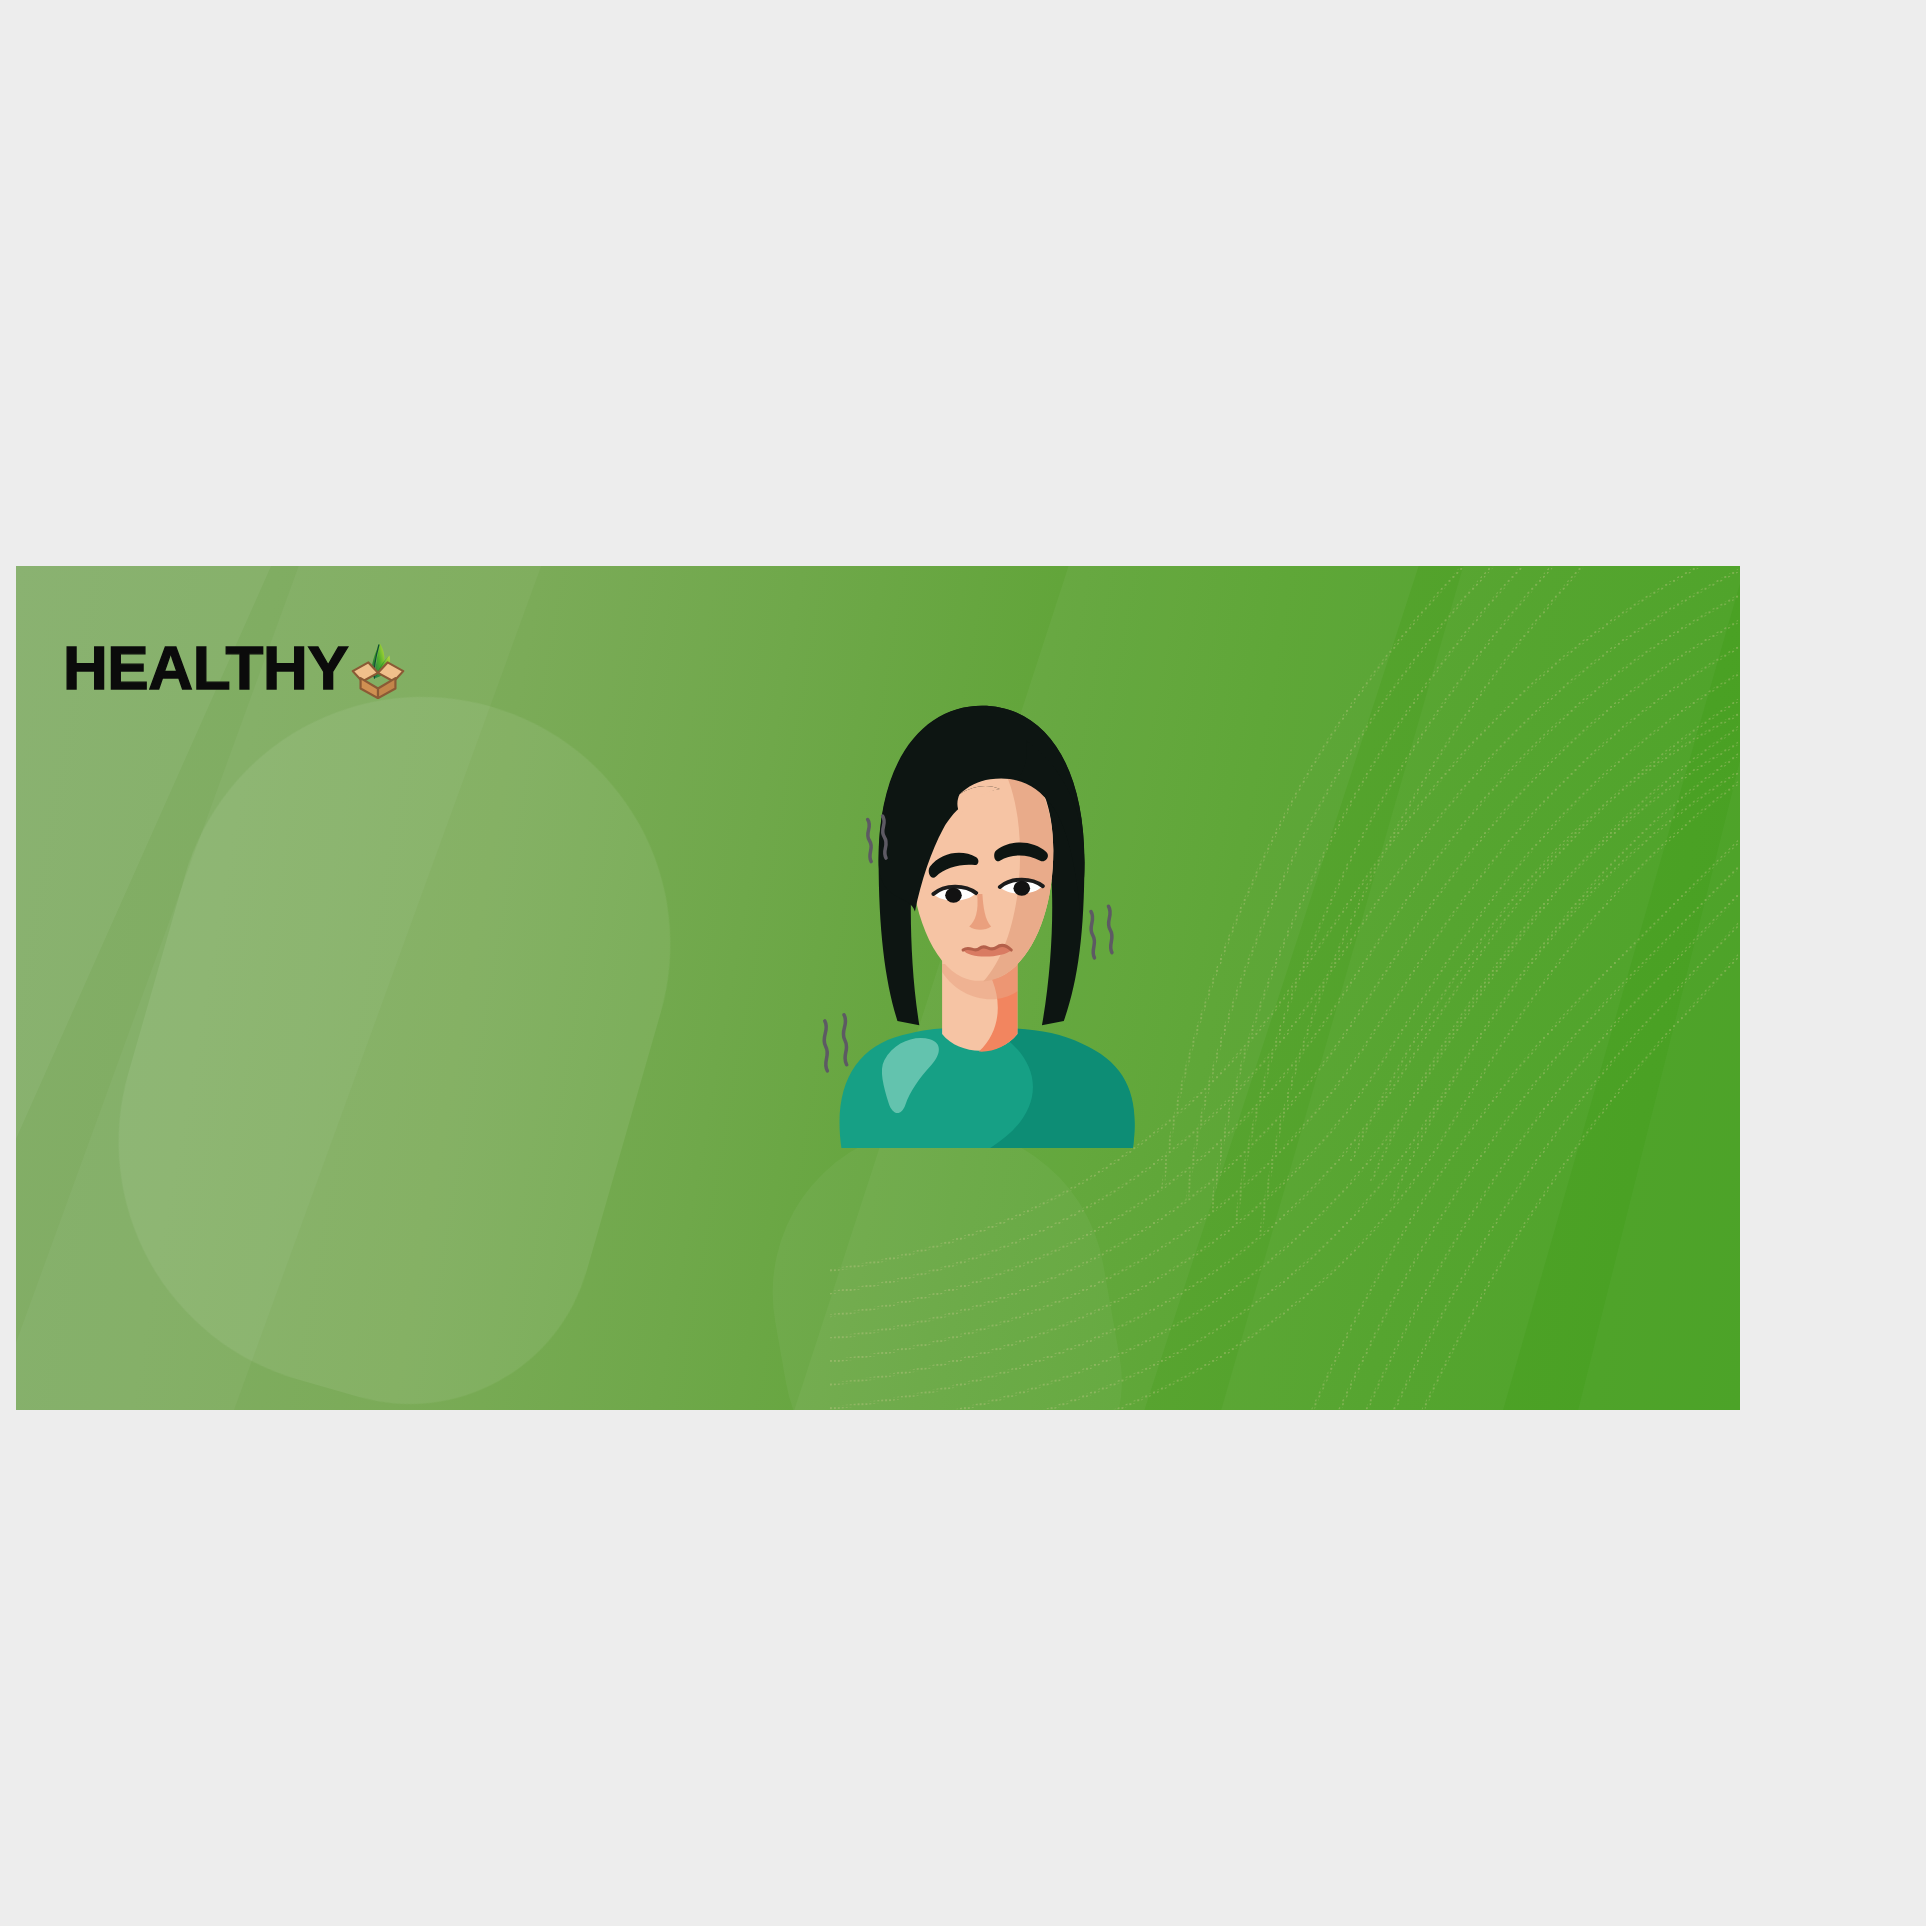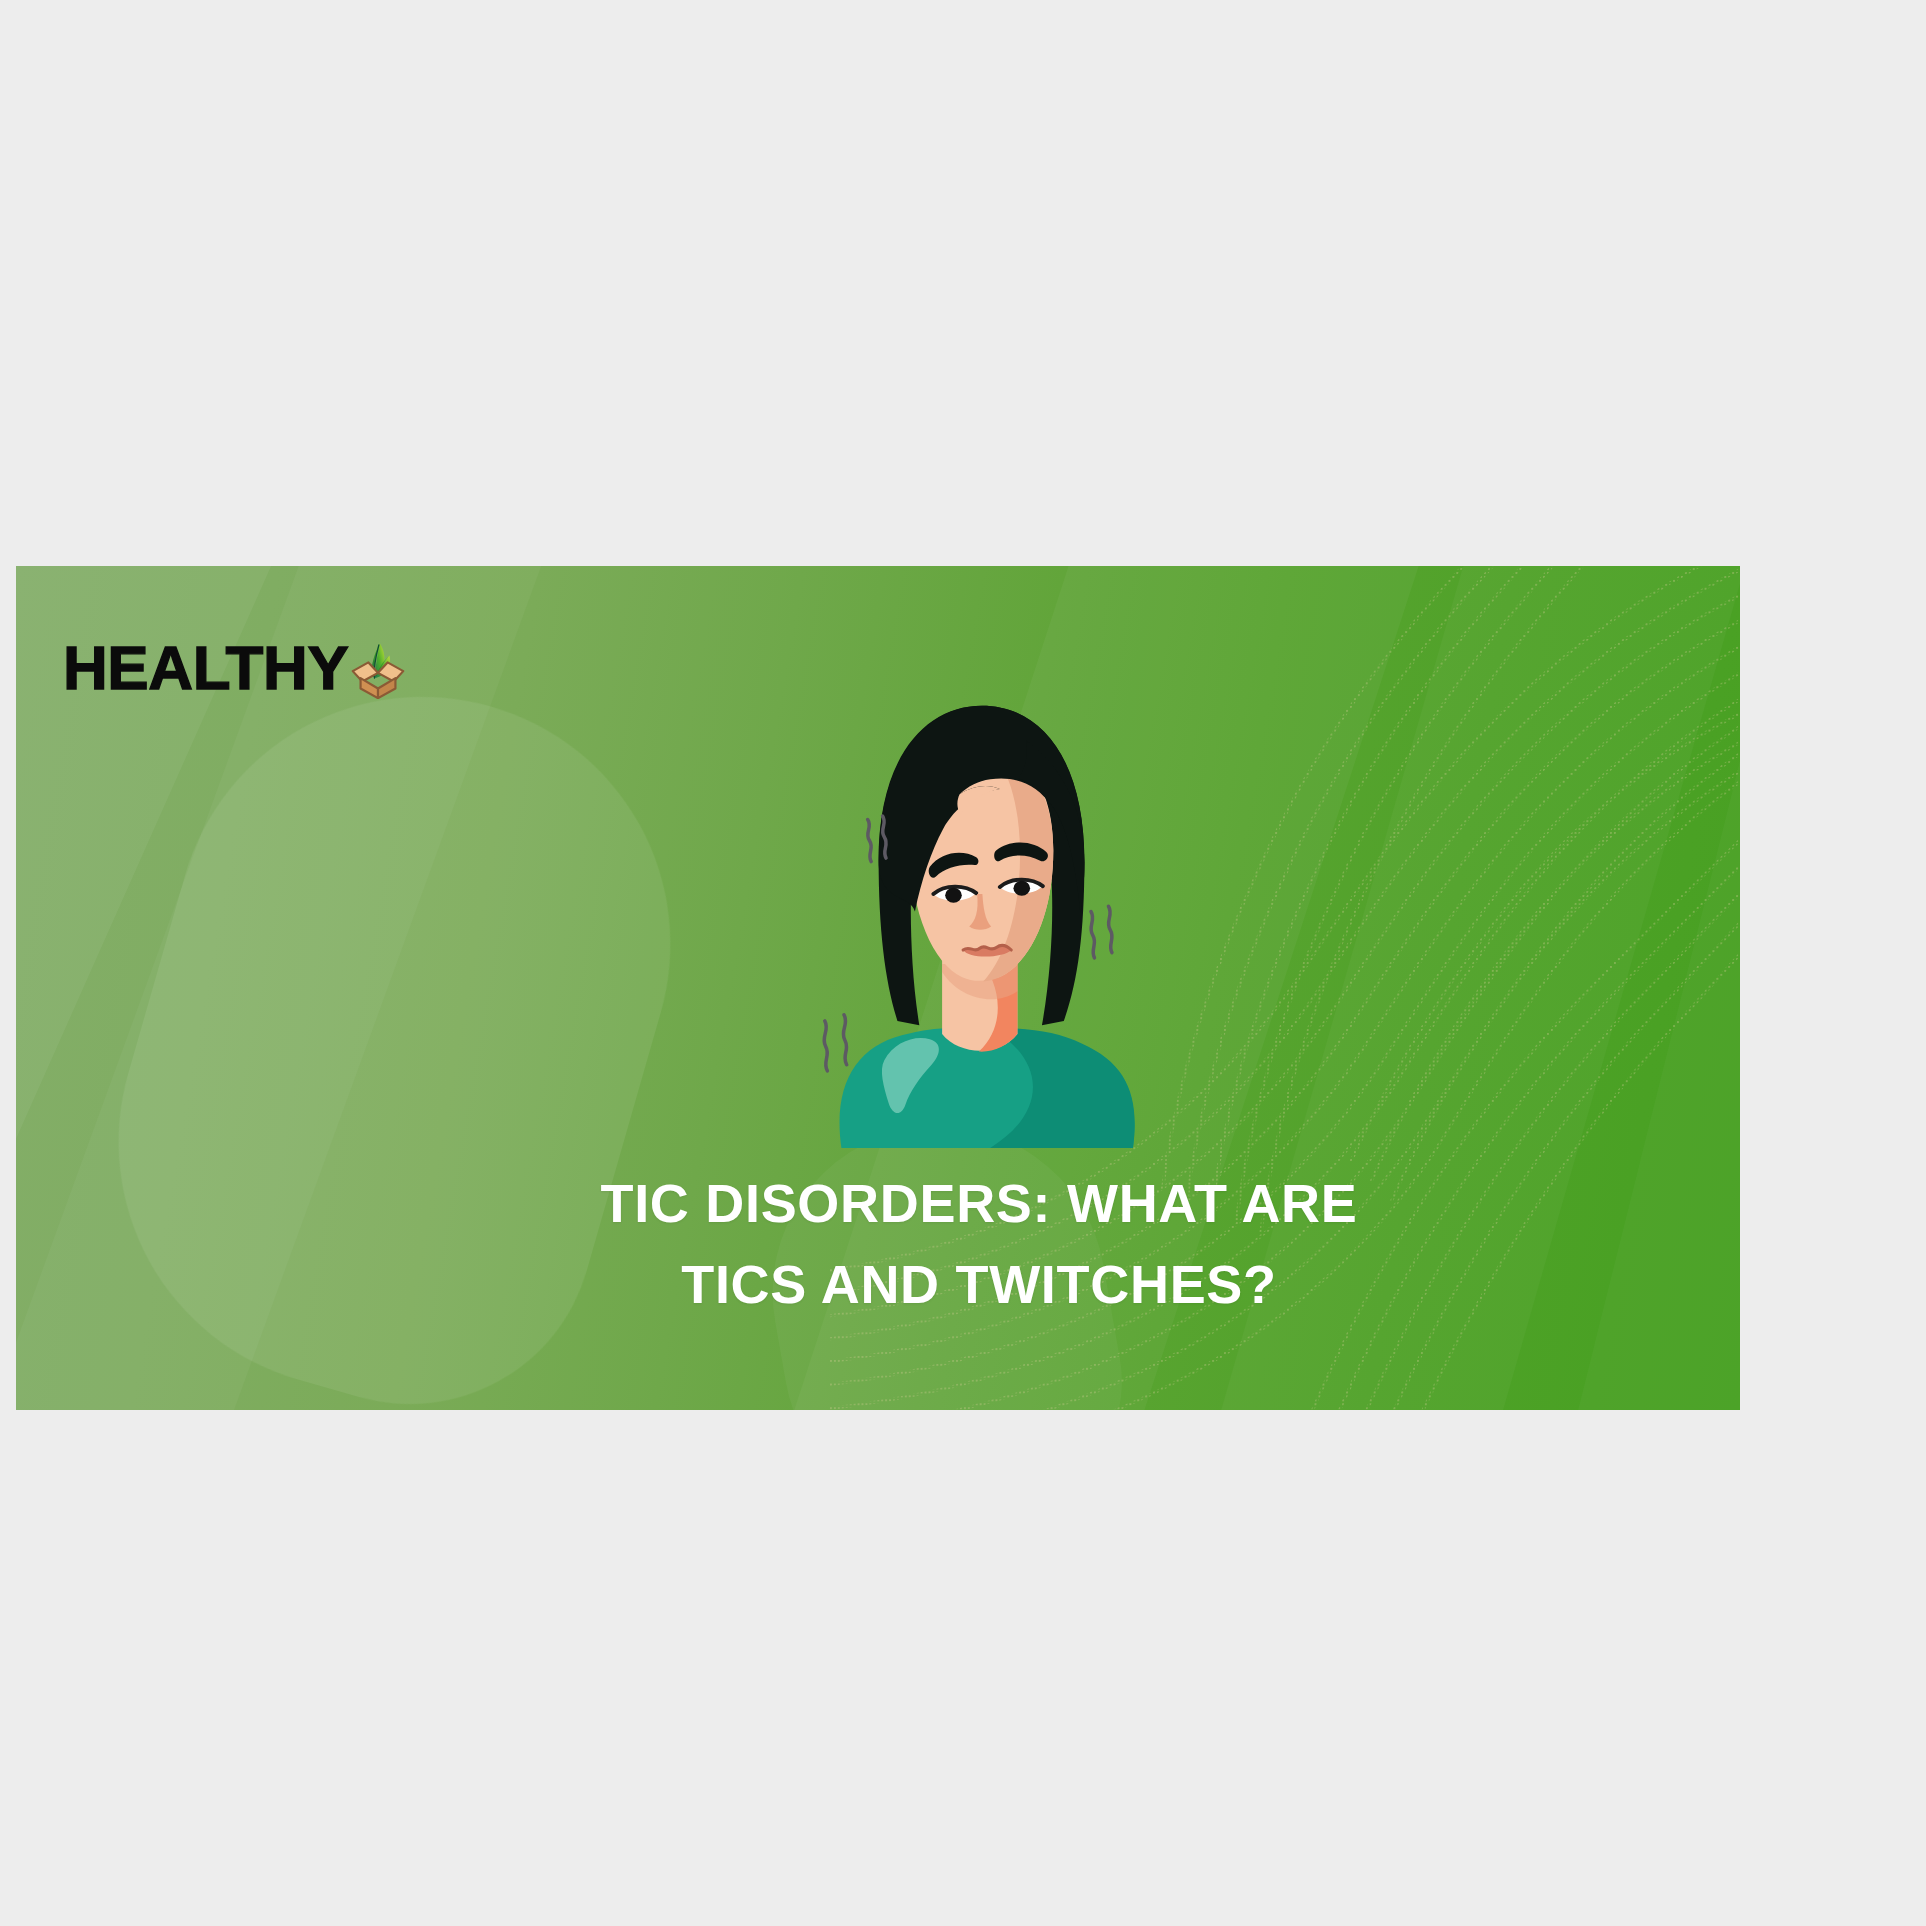--- a/index.html
+++ b/index.html
@@ -252,19 +252,15 @@
         <path d="M660 540 C 672 560 652 574 664 594 C 676 614 658 626 668 646"></path>
         <path d="M700 528 C 712 548 692 562 704 582 C 716 602 698 614 708 634"></path>
       </g>
       <g>
         <path d="M52 790 C 64 812 42 826 54 848 C 66 870 46 882 58 904"></path>
         <path d="M96 776 C 108 798 86 812 98 834 C 110 856 90 868 102 890"></path>
       </g>
     </g>
   </svg>
 
-  <div id="banner-title" style="top:597px;">
-    <span class="tline">TIC DISORDERS: WHAT ARE</span>
-    <span class="tline">TICS AND TWITCHES?</span>
-  </div>
 
 </div>
 
 
 </body></html>

